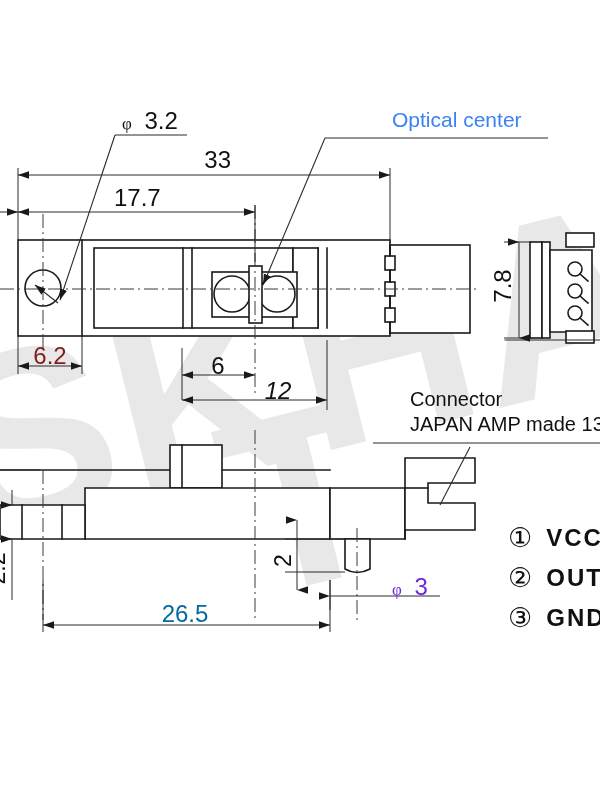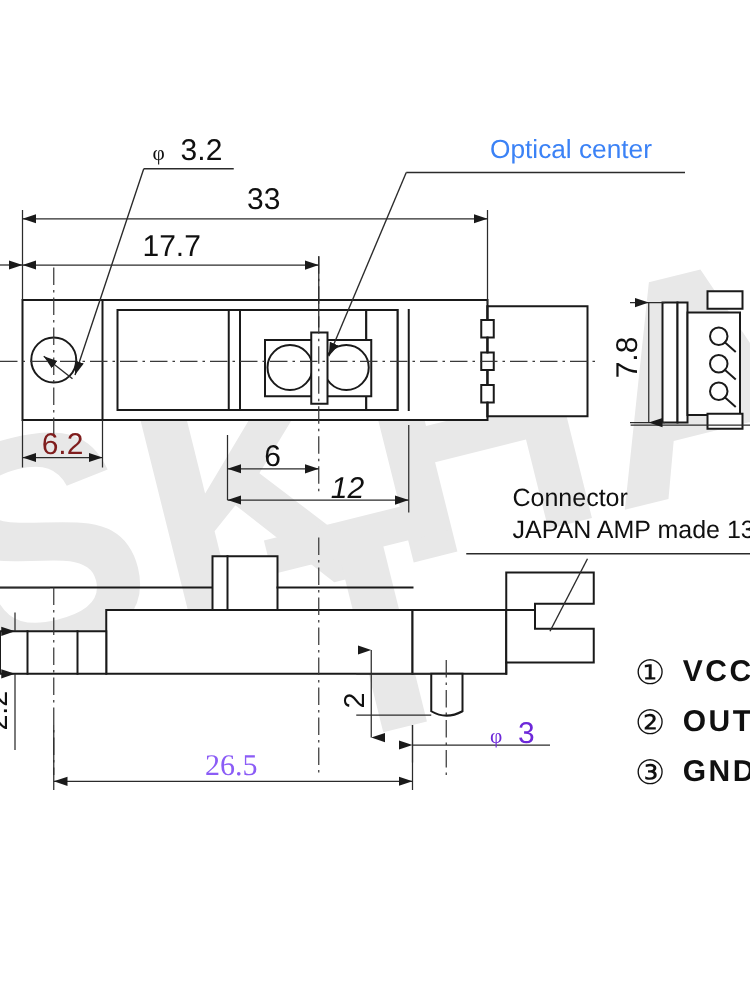--- a/index.html
+++ b/index.html
@@ -272,40 +272,40 @@
 
   <div style="position:absolute; left:0; top:0; width:600px; height:800px;">
 
     <div style="position:absolute; left:122px; top:107px; font-size:24px; color:#101010; white-space:nowrap;">
       <span class="phisym">φ</span>
       <span style="margin-left:6px;text-align:right;">3.2</span>
     </div>
 
     <div style="position:absolute; left:392px; top:108px; font-size:21px; color:#3b82f6; white-space:nowrap;">Optical center</div>
 
-    <div style="position:absolute; left:191px; top:146px; width:40px; text-align:center; font-size:24px; color:#101010;">33</div>
+    <div style="position:absolute; left:191px; top:146px; width:40px; text-align:right; font-size:24px; color:#101010;">33</div>
 
     <div style="position:absolute; left:114px; top:184px; width:60px; text-align:left; font-size:24px; color:#101010;">17.7</div>
 
     <div style="position:absolute; left:20px; top:342px; width:60px; text-align:center; font-size:24px; color:#7f1d1d;">6.2</div>
 
     <div style="position:absolute; left:198px; top:352px; width:40px; text-align:center; font-size:24px; color:#101010;">6</div>
 
     <div style="position:absolute; left:258px; top:377px; width:40px; text-align:center; font-size:24px; color:#101010;font-style:italic;">12</div>
 
     <div style="position:absolute; left:486px; top:272px; font-size:24px; color:#101010;
                 transform: rotate(-90deg); transform-origin: center;">7.8</div>
 
     <div style="position:absolute; left:277px; top:547px; font-size:23px; color:#101010;
                 transform: rotate(-90deg); transform-origin: center;">2</div>
 
     <div style="position:absolute; left:-18px; top:555px; font-size:23px; color:#101010;
                 transform: rotate(-90deg); transform-origin: center;">2.2</div>
 
-    <div style="position:absolute; left:150px; top:600px; width:70px; text-align:center; font-size:24px; color:#8b5cf6;font-family:Liberation Serif, serif;">26.5</div>
+    <div style="position:absolute; left:150px; top:600px; width:70px; text-align:center; font-size:24px; color:#0369a1;">26.5</div>
 
     <div style="position:absolute; left:392px; top:573px; font-size:24px; color:#6d28d9; white-space:nowrap;">
       <span class="phisym">φ</span>
       <span style="margin-left:6px;">3</span>
     </div>
 
     <div style="position:absolute; left:366px; top:387px; font-size:20px; color:#101010; line-height:25px; white-space:nowrap;margin-left:44px;">
       <div>Connector</div>
       <div>JAPAN AMP made 1385</div>
     </div>

